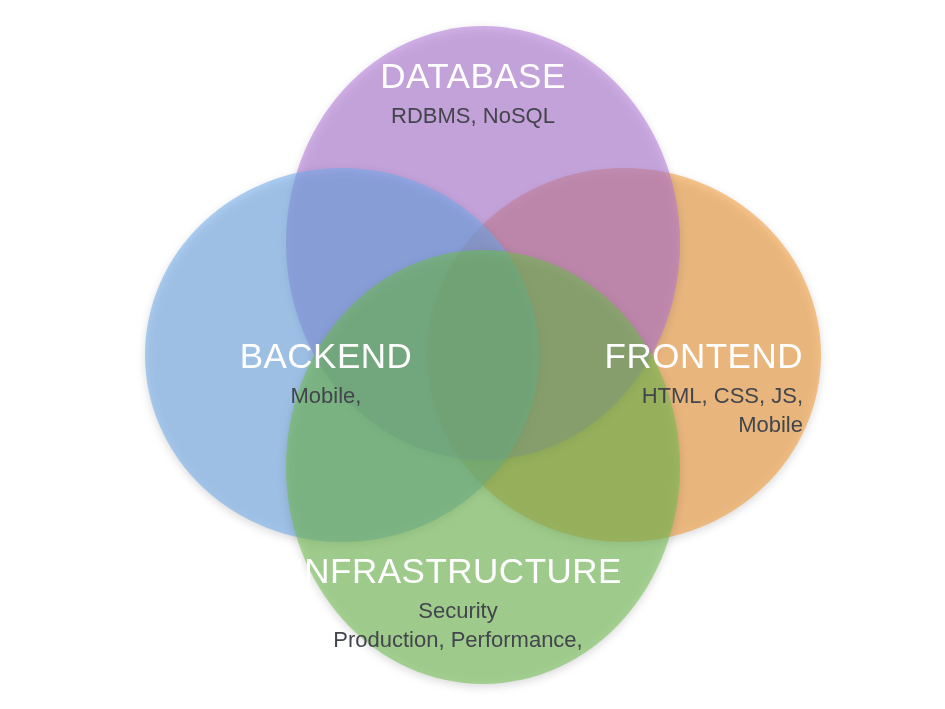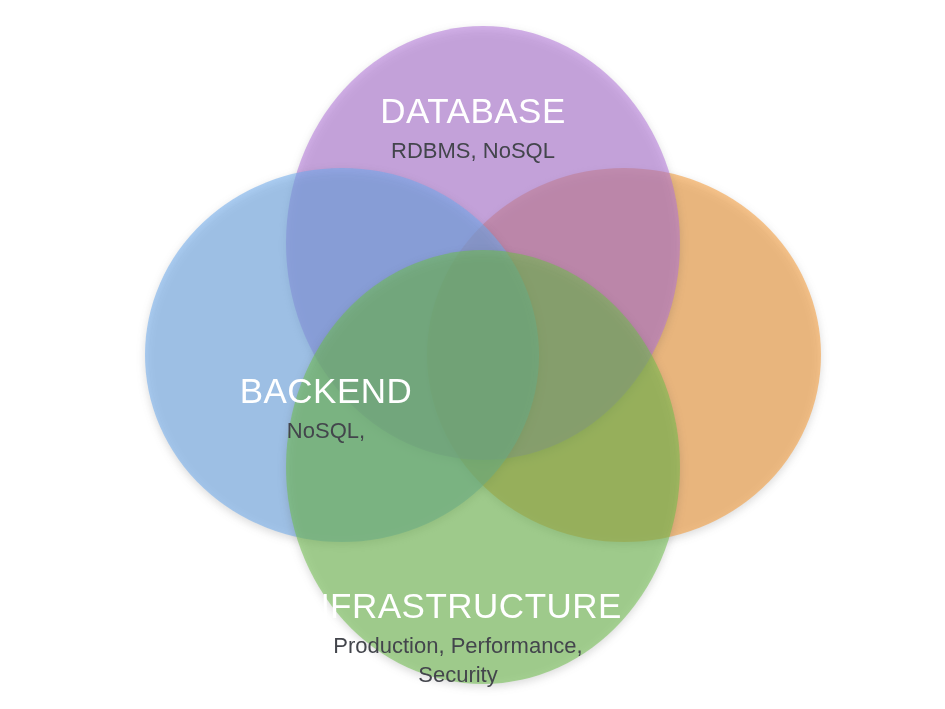--- a/index.html
+++ b/index.html
@@ -27,21 +27,20 @@
   .label-block {
     position: absolute;
     pointer-events: none;
   }
   .set-title {
     font-size: 35px;
     font-weight: 400;
     letter-spacing: 0.5px;
     line-height: 1.15;
     color: #ffffff;
-    margin-top: 35px;
   }
   .set-items {
     margin-top: 6px;
     font-size: 22px;
     font-weight: 400;
     line-height: 1.3;
     color: #43454c;
   }
   .align-center { text-align: center; }
   .align-left   { text-align: center; }
@@ -68,26 +67,33 @@
   <div class="label-block align-center" id="label-database">
     <div class="set-title">DATABASE</div>
     <div class="set-items">
       <div>RDBMS, NoSQL</div>
     </div>
   </div>
 
   <div class="label-block align-left" id="label-backend">
     <div class="set-title">BACKEND</div>
     <div class="set-items">
-      <div>NoSQL,</div>
+      <div>Mobile,</div>
     </div>
   </div>
 
+  <div class="label-block align-right" id="label-frontend">
+    <div class="set-title">FRONTEND</div>
+    <div class="set-items">
+      <div>HTML, CSS, JS,</div>
+      <div>Mobile</div>
+    </div>
+  </div>
 
   <div class="label-block align-center" id="label-infrastructure">
     <div class="set-title">INFRASTRUCTURE</div>
     <div class="set-items">
+      <div>Security</div>
       <div>Production, Performance,</div>
-      <div>Security</div>
     </div>
   </div>
 
 </div>
 
 </body></html>

